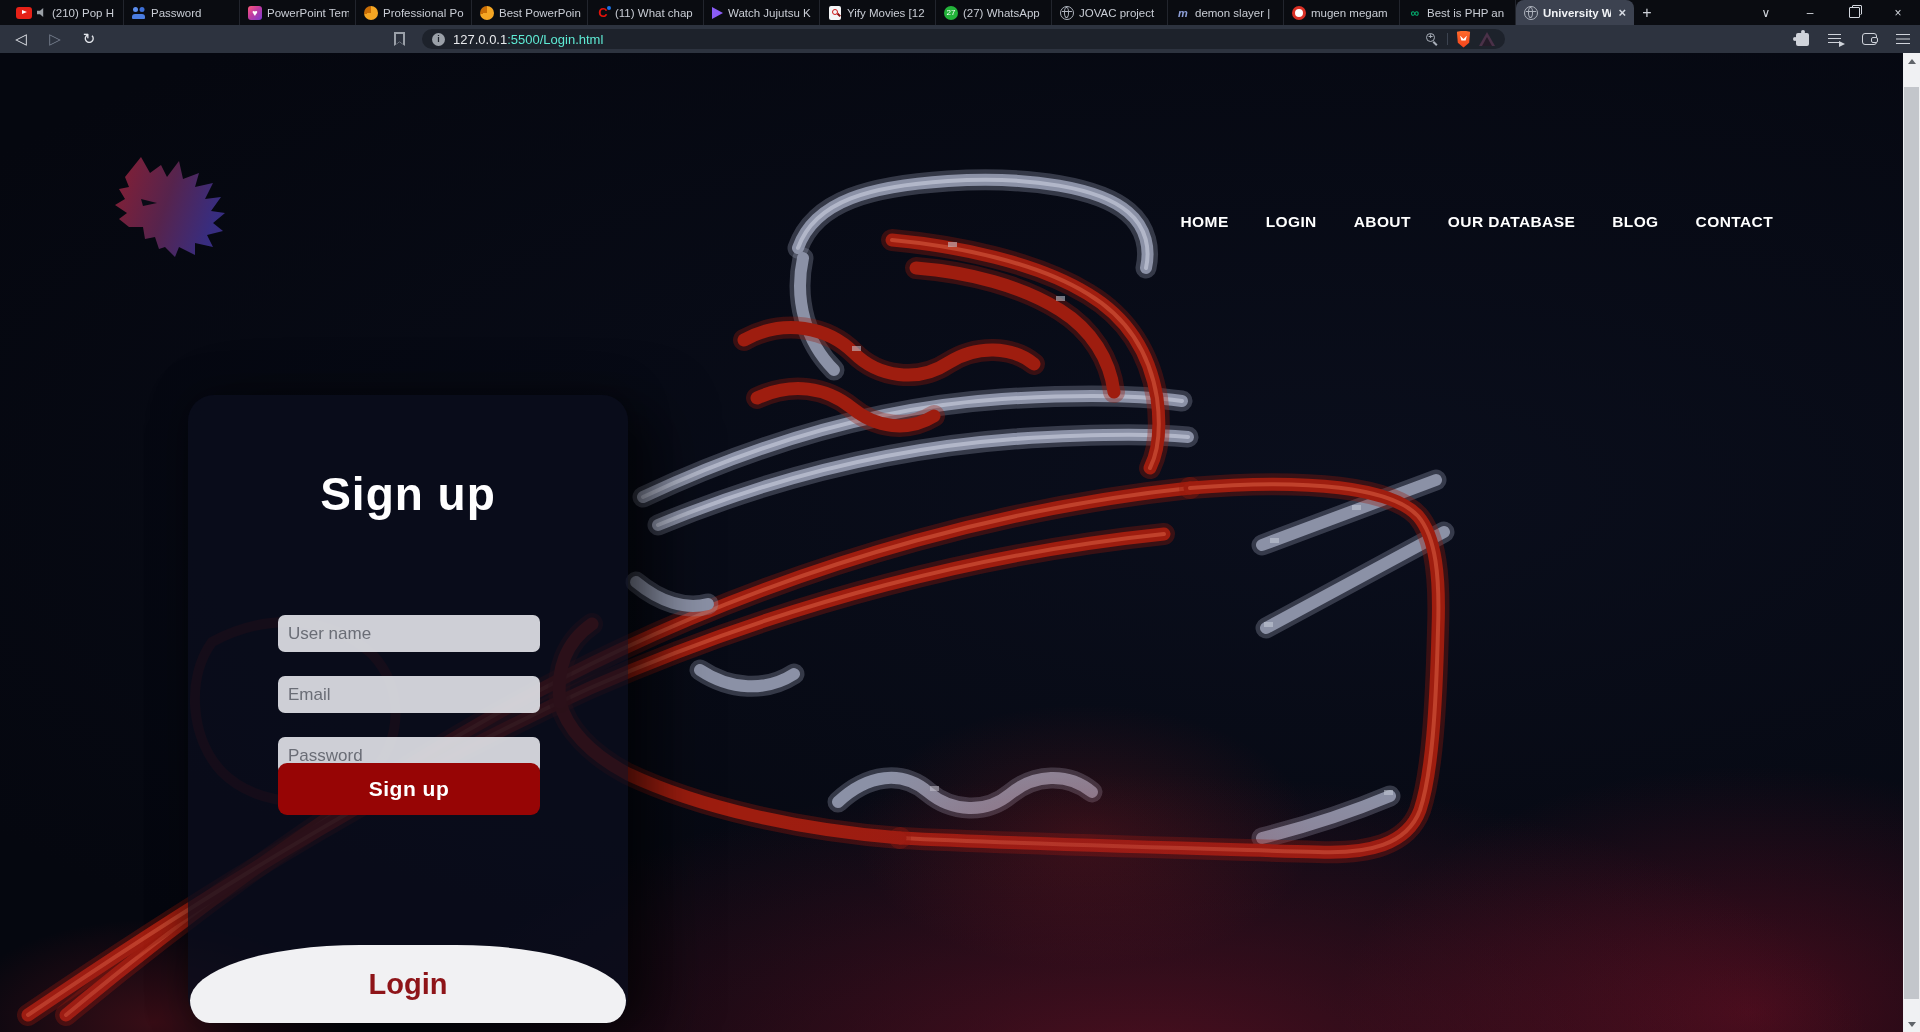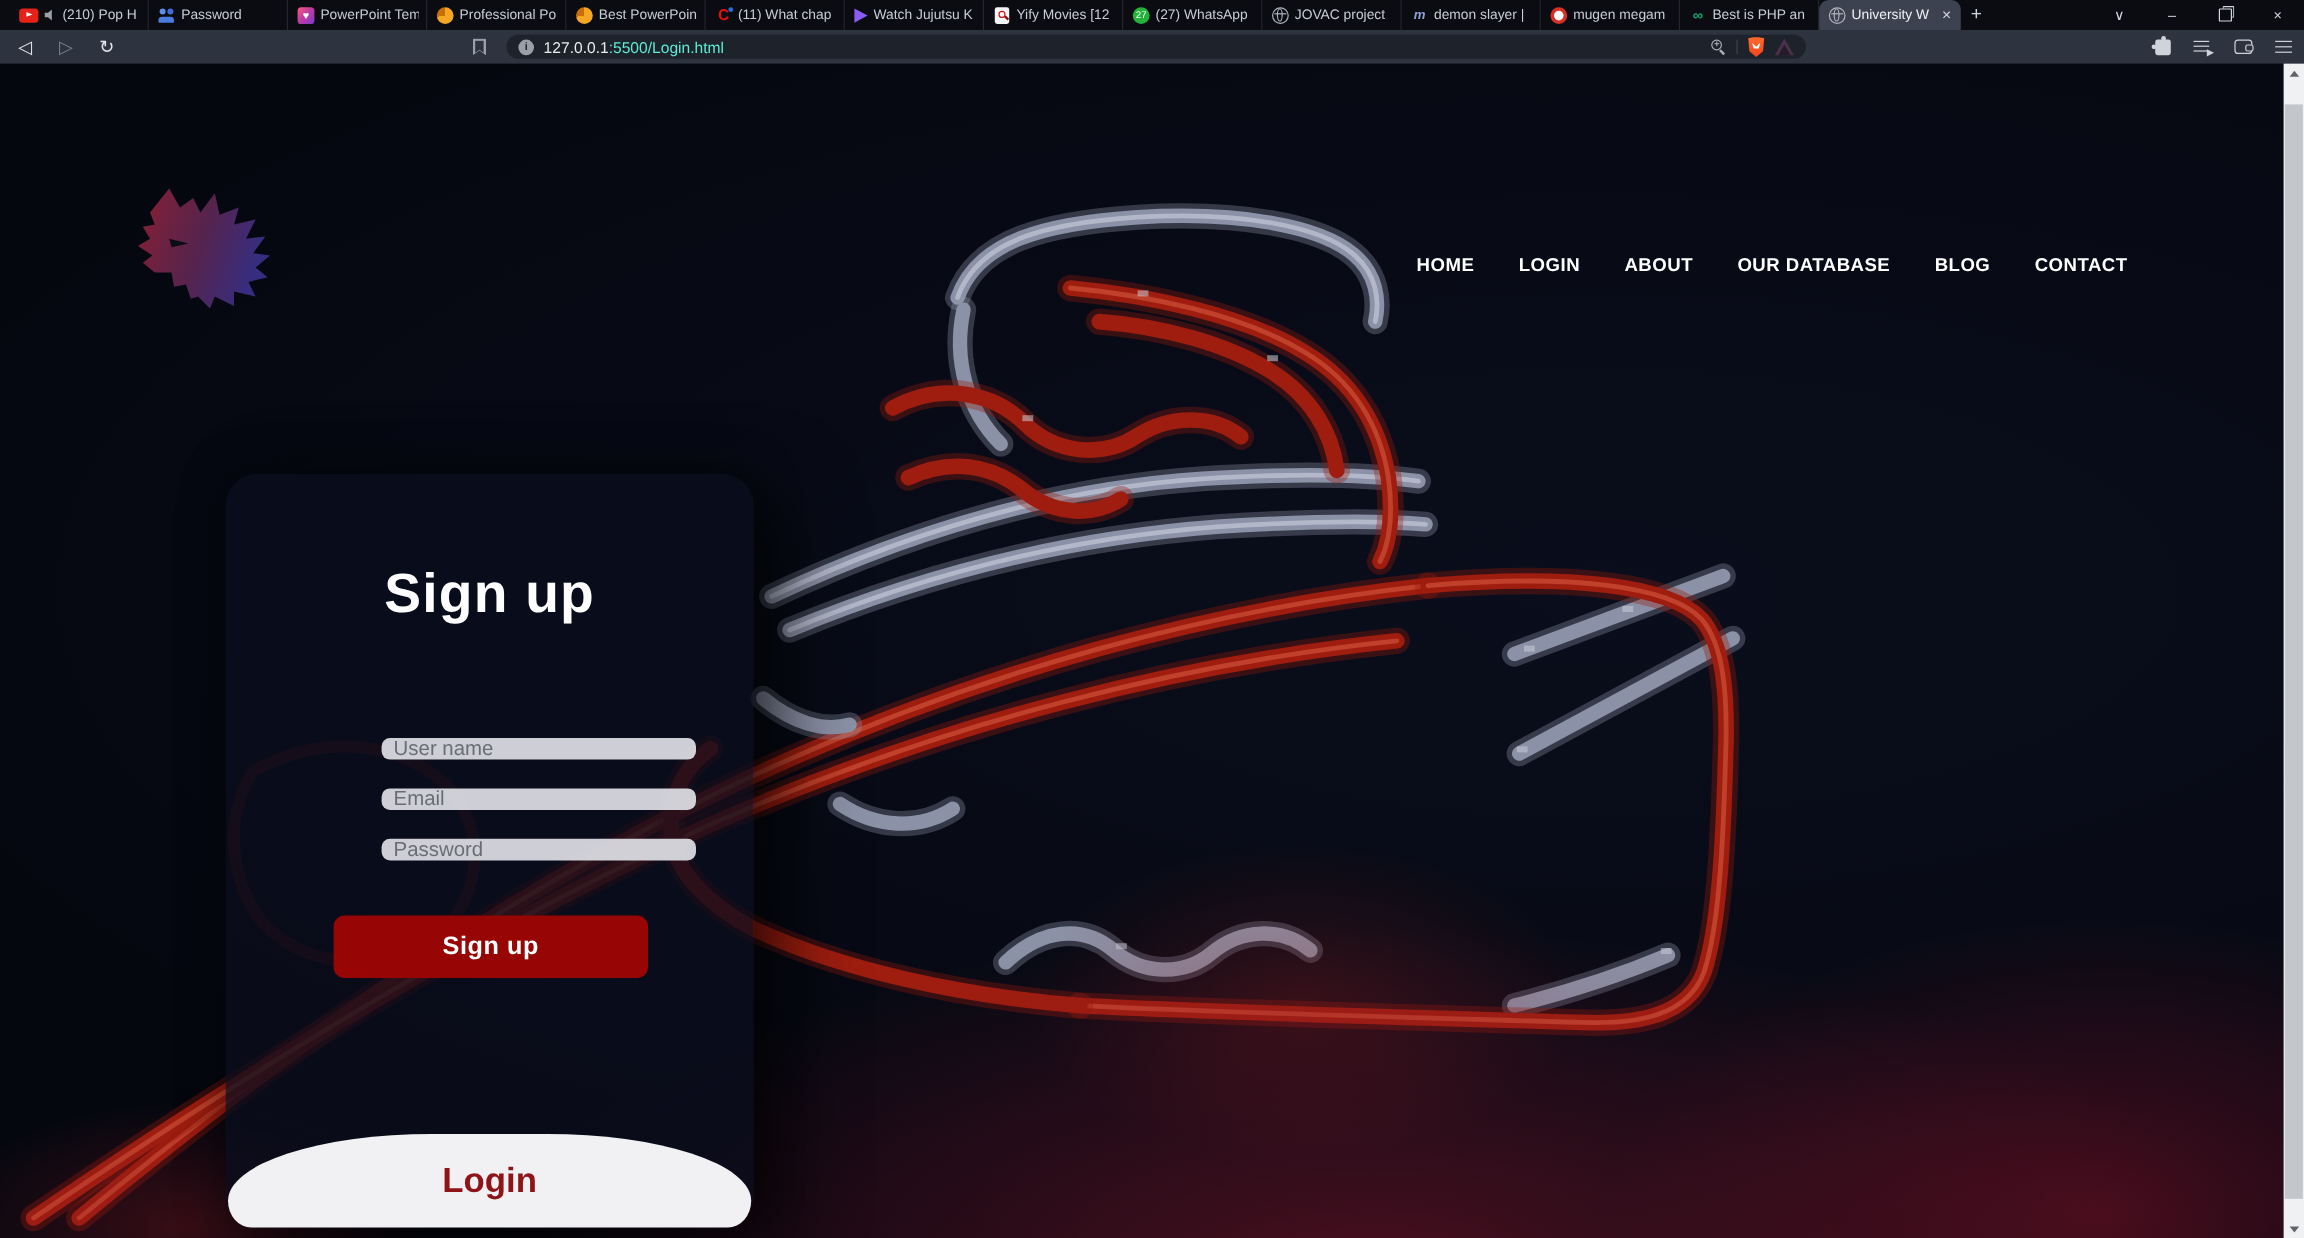--- a/index.html
+++ b/index.html
@@ -2,21 +2,21 @@
 <html><head>
 <meta charset="utf-8">
 <style>
   html,body{margin:0;padding:0;background:#000;font-family:"Liberation Sans",sans-serif;}
   .stage{position:relative;width:1920px;height:1032px;overflow:hidden;background:#070a15;}
 
   
   .tabbar{position:absolute;top:0;left:0;right:0;height:25px;background:#0a0c11;display:flex;align-items:center;padding-left:8px;box-sizing:border-box;z-index:50;}
   .tab{flex:0 0 116px;height:25px;display:flex;align-items:center;gap:5px;padding:0 6px 0 8px;box-sizing:border-box;color:#c9cdd5;font-size:11.5px;overflow:hidden;border-right:1px solid #22252d;cursor:pointer;}
   .tab .label{white-space:nowrap;overflow:hidden;flex:1;}
-  .tab.active{flex:0 0 118px;background:#3c4250;border-radius:8px 8px 0 0;color:#f1f3f6;border-right:none;font-weight:400;}
+  .tab.active{flex:0 0 118px;background:#3c4250;border-radius:8px 8px 0 0;color:#f1f3f6;border-right:none;font-weight:700;}
   .tabclose{font-size:13px;color:#d6dae2;line-height:25px;padding:0 2px;cursor:pointer;}
   .newtab{width:26px;height:25px;color:#cfd3da;font-size:16px;display:flex;align-items:center;justify-content:center;cursor:pointer;}
   .tb-spacer{flex:1;}
   .winbtn{width:44px;height:25px;display:flex;align-items:center;justify-content:center;color:#d2d6dd;font-size:12px;cursor:pointer;}
   .restore{width:9px;height:9px;border:1.2px solid #d2d6dd;border-radius:1px;position:relative;}
   .restore::before{content:"";position:absolute;top:-3.5px;left:2.5px;width:8px;height:8px;border:1.2px solid #d2d6dd;border-radius:1px;clip-path:polygon(0 0,100% 0,100% 100%,72% 100%,72% 28%,0 28%);}
 
   
   .ic{width:14px;height:14px;flex:none;position:relative;display:inline-block;}
   .yt{width:16px;height:12px;background:#e62117;border-radius:3px;}
@@ -90,23 +90,23 @@
     radial-gradient(14% 14% at 8% 99%, rgba(150,25,35,.35), rgba(150,25,35,0) 75%);}
   .logo{position:absolute;left:103px;top:90px;width:140px;height:118px;cursor:pointer;}
   .nav{position:absolute;top:160px;right:130px;display:flex;gap:37px;z-index:5;}
   .nav span{color:#fff;font-size:15.5px;font-weight:600;letter-spacing:.4px;cursor:pointer;white-space:nowrap;}
 
   
   .panel{position:absolute;left:188px;top:342px;width:440px;height:628px;background:rgba(10,13,28,.78);
          border-radius:26px;box-shadow:28px 14px 60px rgba(0,0,0,.55), 0 0 40px rgba(0,0,0,.4);z-index:10;}
   .panel h1{margin:0;position:absolute;top:72px;left:0;right:0;text-align:center;color:#fff;font-size:46px;font-weight:700;letter-spacing:1px;}
   .fields{position:absolute;left:90px;top:220px;width:262px;}
-  .fields input{display:block;width:100%;height:18px;margin-bottom:24px;border:none;border-radius:7px;
+  .fields input{display:block;width:100%;height:37px;margin-bottom:24px;border:none;border-radius:7px;
         background:rgba(224,225,230,.92);padding:0 10px;font-size:17px;color:#3c3f46;box-sizing:border-box;
-        font-family:"Liberation Sans",sans-serif;margin-left:40px;}
+        font-family:"Liberation Sans",sans-serif;}
   .fields input::placeholder{color:#6a6d76;}
   .signup-btn{position:absolute;left:90px;top:368px;width:262px;height:52px;background:#970505;border:none;border-radius:9px;
         color:#fff;font-size:21px;font-weight:700;letter-spacing:.5px;cursor:pointer;font-family:"Liberation Sans",sans-serif;}
   .login-pill{position:absolute;left:2px;bottom:0;width:436px;height:78px;background:#f1f1f3;
         border-radius:52% 52% 26px 26px / 95% 95% 30px 30px;display:flex;align-items:center;justify-content:center;
         color:#8e1418;font-size:29px;font-weight:700;cursor:pointer;}
 
   
   .scrollbar{position:absolute;top:53px;right:0;width:17px;height:979px;background:#f0f1f3;z-index:60;}
   .sb-up,.sb-down{position:absolute;left:0;width:17px;height:16px;display:flex;align-items:center;justify-content:center;cursor:pointer;}

